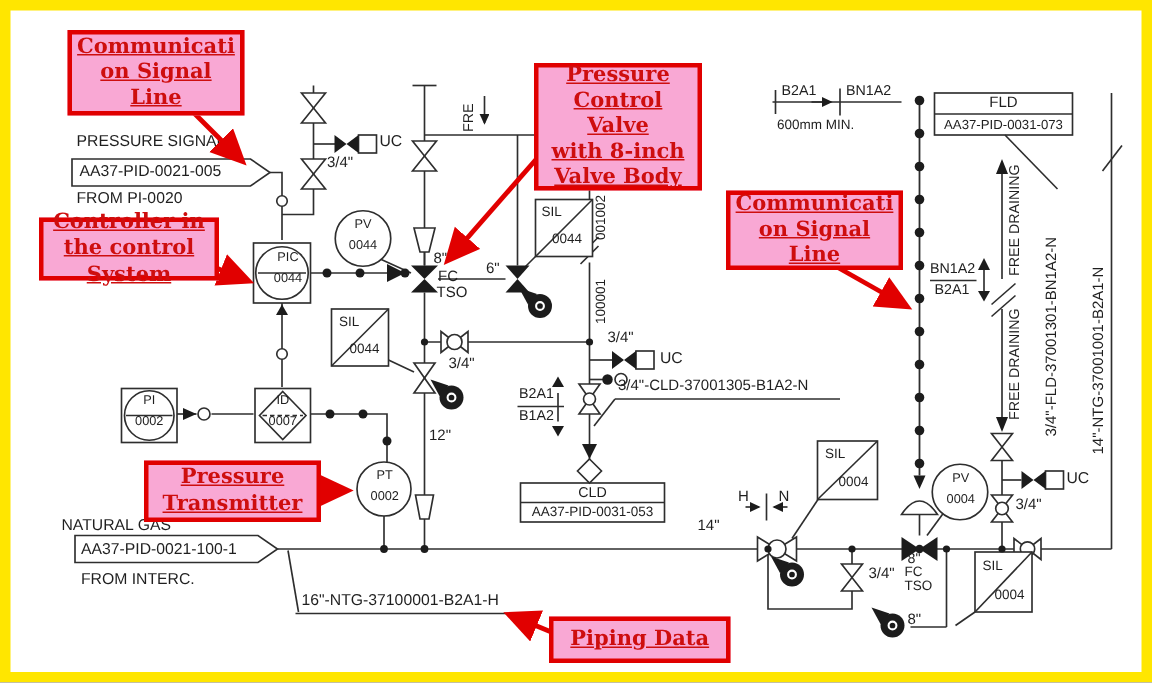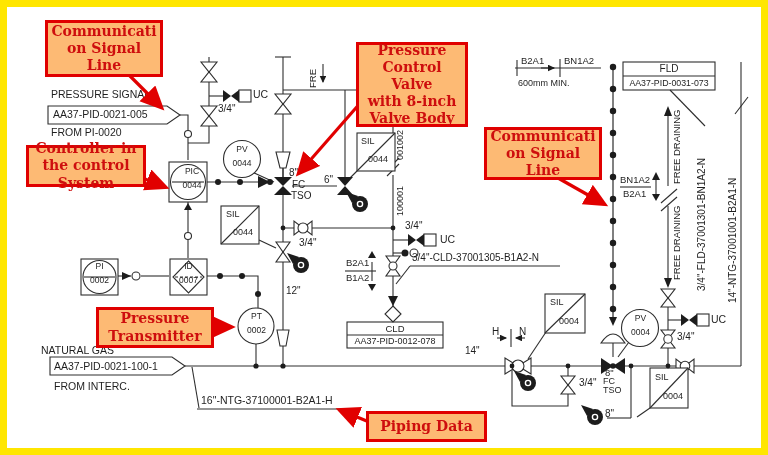--- a/index.html
+++ b/index.html
@@ -8,24 +8,24 @@
   svg.base{position:absolute;left:0;top:0;z-index:1;}
   svg.arrows{position:absolute;left:0;top:0;z-index:22;pointer-events:none;}
   .frame{position:absolute;inset:0;border:7px solid #ffe600;pointer-events:none;z-index:40;}
   .lbl{position:absolute;z-index:10;font-size:10px;color:#1f1f1f;white-space:nowrap;line-height:1;}
   .f95{font-size:9.5px}.f9{font-size:9px}.f105{font-size:10.5px}.f88{font-size:8.8px}
   .vlbl{transform:rotate(-90deg);transform-origin:0 0;}
   .ctr{text-align:center;}
   .inst{position:absolute;z-index:10;text-align:center;color:#1f1f1f;line-height:1;}
   .inst .tag{display:block;font-size:8.5px;}
   .inst .num{display:block;font-size:8.5px;margin-top:5px;}
-  .callout{position:absolute;z-index:30;background:#fdba74;border:3px solid #e00000;
+  .callout{position:absolute;z-index:30;background:#f9a8d4;border:3px solid #e00000;
            color:#ce0e0e;font:bold 14px "DejaVu Serif",serif;line-height:1.22;
            display:flex;align-items:center;justify-content:center;text-align:center;
-           box-sizing:border-box;padding:2px 3px;}
+           box-sizing:border-box;padding:2px 3px;text-decoration:underline;}
   .callout span{white-space:pre-line;}
   .watermark{position:absolute;z-index:25;background:#c51322;color:#ffffff;
              font:bold 19px "Liberation Serif",serif;padding:6px 10px;line-height:1;}
 </style>
 </head>
 <body>
 
 <div class="stage">
 
 <svg class="base" width="768" height="455" viewBox="0 0 768 455">
@@ -337,21 +337,21 @@
 <span class="lbl vlbl f9" style="left:396px;top:160px">001002</span>
 <span class="lbl vlbl f9" style="left:396px;top:216px">100001</span>
 <span class="lbl" style="left:299px;top:238px">3/4"</span>
 <span class="lbl" style="left:405px;top:221px">3/4"</span>
 <span class="lbl f105" style="left:440px;top:234px">UC</span>
 <span class="lbl f95" style="left:346px;top:258px">B2A1</span>
 <span class="lbl f95" style="left:346px;top:273px">B1A2</span>
 <span class="lbl" style="left:412px;top:253px">3/4"-CLD-37001305-B1A2-N</span>
 <span class="lbl" style="left:286px;top:286px">12"</span>
 <span class="lbl ctr f95" style="left:347px;top:324px;width:96px">CLD</span>
-<span class="lbl ctr f9" style="left:347px;top:337px;width:96px">AA37-PID-0012-078</span>
+<span class="lbl ctr f9" style="left:347px;top:337px;width:96px">AA37-PID-0031-053</span>
 <span class="lbl f105" style="left:41px;top:345px">NATURAL GAS</span>
 <span class="lbl f105" style="left:54px;top:361px">AA37-PID-0021-100-1</span>
 <span class="lbl f105" style="left:54px;top:381px">FROM INTERC.</span>
 <span class="lbl f105" style="left:201px;top:395px">16"-NTG-37100001-B2A1-H</span>
 <span class="lbl" style="left:465px;top:346px">14"</span>
 <span class="lbl" style="left:492px;top:327px">H</span>
 <span class="lbl" style="left:519px;top:327px">N</span>
 <span class="lbl f9" style="left:550px;top:298px">SIL</span>
 <span class="lbl f9" style="left:559px;top:317px">0004</span>
 <span class="lbl f95" style="left:605px;top:368px">8"</span>

